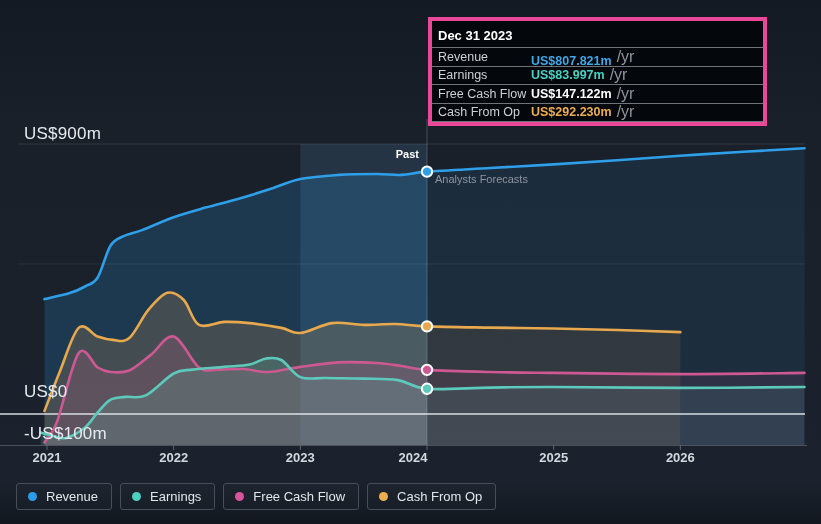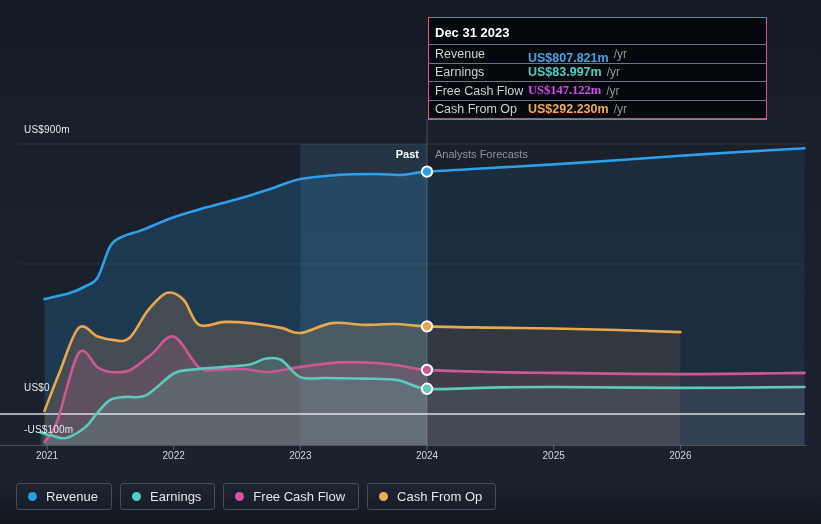--- a/index.html
+++ b/index.html
@@ -3,41 +3,41 @@
 <meta charset="utf-8">
 <style>
   html,body{margin:0;padding:0;}
   body{
     width:821px;height:524px;position:relative;overflow:hidden;
     background:linear-gradient(180deg,#141a23 0%,#192029 25%,#1b222d 92%,#12171f 100%);
     font-family:"Liberation Sans",sans-serif;color:#e8ecf1;
     -webkit-font-smoothing:antialiased;
   }
   #chart-svg{position:absolute;left:0;top:0;}
-  .y-label{position:absolute;left:24px;font-size:10px;font-weight:500;color:#e6eaef;letter-spacing:.2px;}
-  .x-label{position:absolute;top:450px;transform:translateX(-50%);font-size:10px;font-weight:400;color:#d3d8de;}
+  .y-label{position:absolute;left:24px;font-size:17px;font-weight:500;color:#e6eaef;letter-spacing:.2px;}
+  .x-label{position:absolute;top:450px;transform:translateX(-50%);font-size:13px;font-weight:700;color:#d3d8de;}
   .phase-label{position:absolute;top:148px;font-size:11px;}
   #past-label{left:0;width:419px;text-align:right;font-weight:700;color:#ffffff;}
-  #forecast-label{left:435px;font-weight:400;color:#8d949e;}
+  #forecast-label{left:435px;font-weight:400;color:#8d949e;margin-top:25px;}
   .tooltip{
     position:absolute;left:428px;top:17px;width:339px;
-    background:#04070b;border:1px solid #ec4899;box-sizing:border-box;
+    background:#04070b;border:4px solid #ec4899;box-sizing:border-box;
     z-index:5;
   }
   .tooltip .t-title{
     padding:7px 6px 4px 6px;font-size:13px;font-weight:700;color:#ffffff;
     border-bottom:1px solid #6e747b;
   }
   .t-row{
     display:flex;align-items:center;padding:0 6px;height:17.5px;
     border-bottom:1px solid #6e747b;font-size:12.5px;
   }
   .t-label{flex:0 0 93px;color:#ccd1d7;}
   .t-value{font-weight:700;}
-  .t-suffix{color:#8f959c;margin-left:5px;font-size:12px;}
+  .t-suffix{color:#8f959c;margin-left:5px;font-size:16px;}
   .legend{position:absolute;left:16px;top:483px;display:flex;gap:8px;}
   .legend-item{
     display:flex;align-items:center;gap:9px;
     padding:5px 13px 5px 11px;border:1px solid #454e5b;border-radius:3px;
     font-size:13px;color:#e2e6eb;cursor:pointer;background:rgba(255,255,255,0.015);
   }
   .legend-dot{width:9px;height:9px;border-radius:50%;flex:0 0 auto;}
 </style>
 </head>
 <body>
@@ -79,21 +79,21 @@
   </svg>
 
 <div class="y-label" style="top: 124px;">US$900m</div>
 <div class="y-label" style="top: 382px;">US$0</div>
 <div class="y-label" style="top: 424px;">-US$100m</div>
 
 <div>
   <span class="x-label" style="left: 47px;">2021</span>
   <span class="x-label" style="left: 173.67px;">2022</span>
   <span class="x-label" style="left: 300.34px;">2023</span>
-  <span class="x-label" style="left: 427px;">2024</span>
+  <span class="x-label" style="left: 413px;">2024</span>
   <span class="x-label" style="left: 553.68px;">2025</span>
   <span class="x-label" style="left: 680.35px;">2026</span>
 </div>
 
 <div id="past-label" class="phase-label">Past</div>
 <div id="forecast-label" class="phase-label">Analysts Forecasts</div>
 
 <div class="tooltip">
   <div class="t-title">Dec 31 2023</div>
   <div class="t-row">
@@ -101,21 +101,21 @@
     <span class="t-value" style="color: rgb(63, 167, 232); margin-top: 8px;">US$807.821m</span>
     <span class="t-suffix">/yr</span>
   </div>
   <div class="t-row">
     <span class="t-label">Earnings</span>
     <span class="t-value" style="color: rgb(73, 209, 193);">US$83.997m</span>
     <span class="t-suffix">/yr</span>
   </div>
   <div class="t-row">
     <span class="t-label">Free Cash Flow</span>
-    <span class="t-value" style="color: #d946ef; font-family: Liberation Serif, serif;">US$147.122m</span>
+    <span class="t-value" style="color: #ffffff;">US$147.122m</span>
     <span class="t-suffix">/yr</span>
   </div>
   <div class="t-row">
     <span class="t-label">Cash From Op</span>
     <span class="t-value" style="color: rgb(237, 172, 79);">US$292.230m</span>
     <span class="t-suffix">/yr</span>
   </div>
 </div>
 
 <div class="legend">

